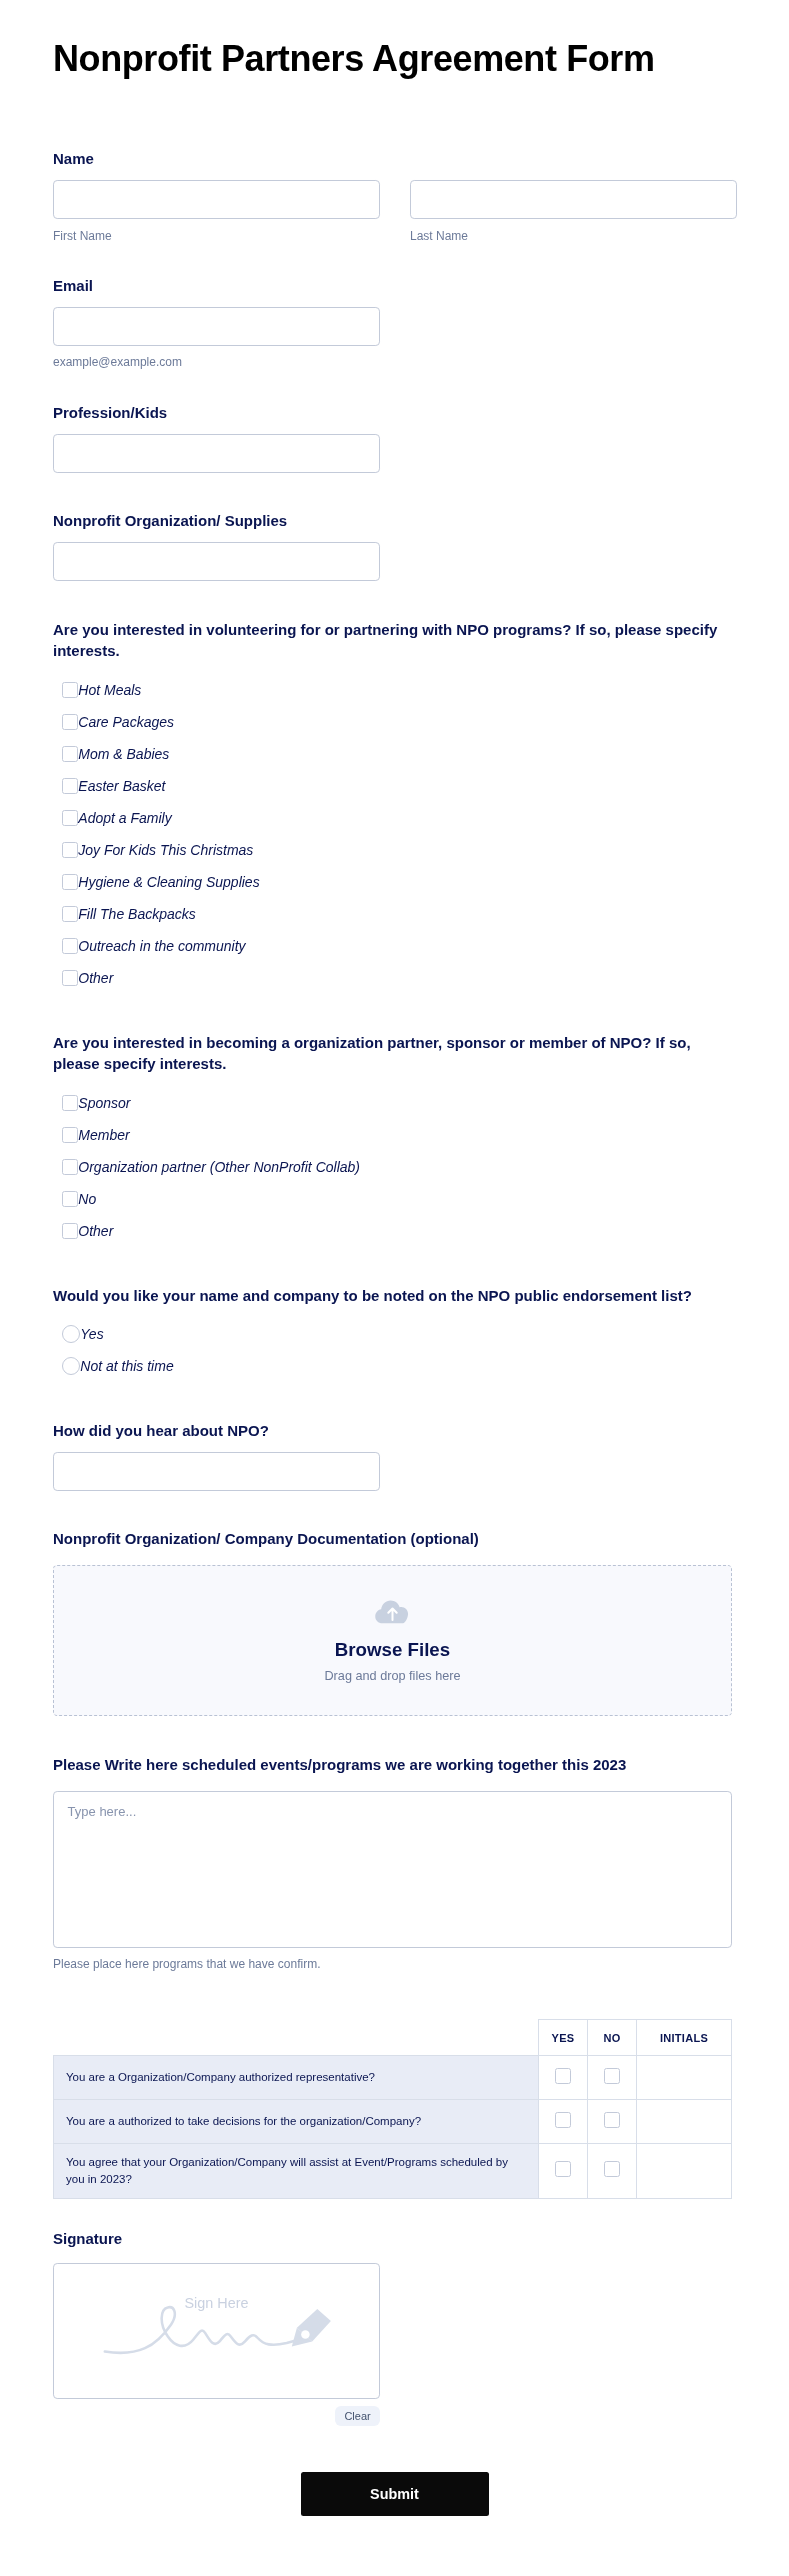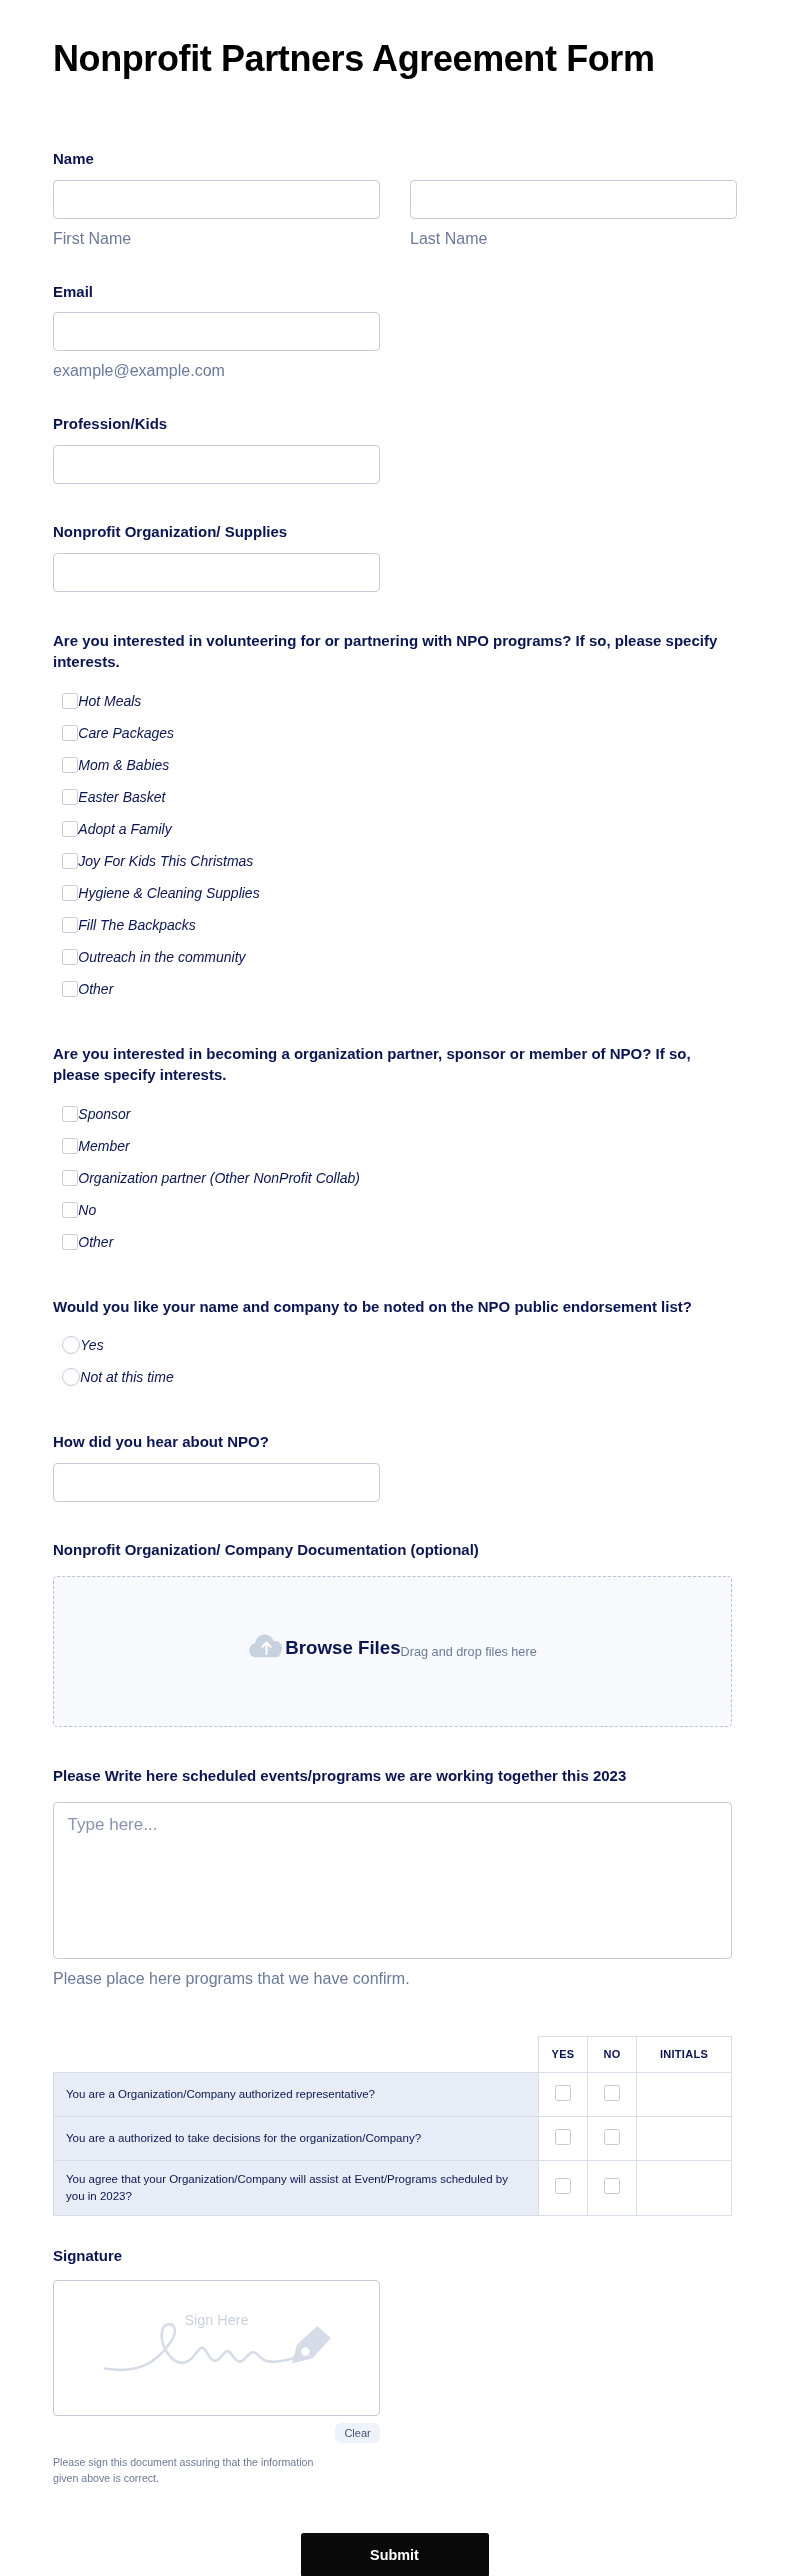--- a/index.html
+++ b/index.html
@@ -45,21 +45,21 @@
     border-radius: 4.2px;
     background: #ffffff;
     display: block;
     font-family: "Liberation Sans", sans-serif;
     font-size: 13.6px;
     color: #0a1551;
     padding: 0 10.2px;
   }
 
   .sub-hint {
-    font-size: 16px;
+    font-size: 12px;
     color: #6c7a99;
     margin-top: 8.5px;
     line-height: 1.4;
   }
 
   .name-row { display: flex; gap: 30px; }
   .name-col { width: 327px; }
 
   .spacer-lg { height: 29px; }
   .spacer-md { height: 22px; }
@@ -96,20 +96,21 @@
 
   
   .upload {
     margin-top: 15.3px;
     width: 679px;
     height: 151px;
     border: 0.8px dashed #b9c2d4;
     border-radius: 4.2px;
     background: #f8f9fd;
     display: flex;
+    flex-direction: column;
     align-items: center;
     justify-content: center;
   }
   .cloud-icon { margin-bottom: 10.2px; }
   .browse-files {
     font-size: 18.7px;
     font-weight: bold;
     color: #0a1551;
     margin-bottom: 8.5px;
   }
@@ -120,21 +121,21 @@
 
   
   .textarea {
     margin-top: 15.3px;
     width: 679px;
     height: 157px;
     border: 0.8px solid #c3cad9;
     border-radius: 4.2px;
     background: #fff;
     font-family: "Liberation Sans", sans-serif;
-    font-size: 17px;
+    font-size: 13px;
     color: #0a1551;
     padding: 12px 13.6px;
     resize: none;
     display: block;
   }
   .textarea::placeholder { color: #8894ae; }
 
   
   .matrix {
     margin-top: 8.5px;
@@ -462,21 +463,20 @@
           <path d="M244 48 L268 26 L284 40 L262 64 Z" fill="#d5dce8"></path>
           <path d="M244 48 L262 64 L238 70 Z" fill="#d5dce8"></path>
           <circle cx="254" cy="56" r="5" fill="#ffffff"></circle>
         </svg>
       </span>
       <span class="sig-text">Sign Here</span>
     </div>
     <div class="clear-row">
       <button class="clear-btn">Clear</button>
     </div>
-    <div class="sig-hint">Please sign this document assuring that the information given above is correct.</div>
   </div>
 
   <div class="submit-wrap">
     <button class="submit-btn">Submit</button>
   </div>
 
 </div>
 
 
 </body></html>

